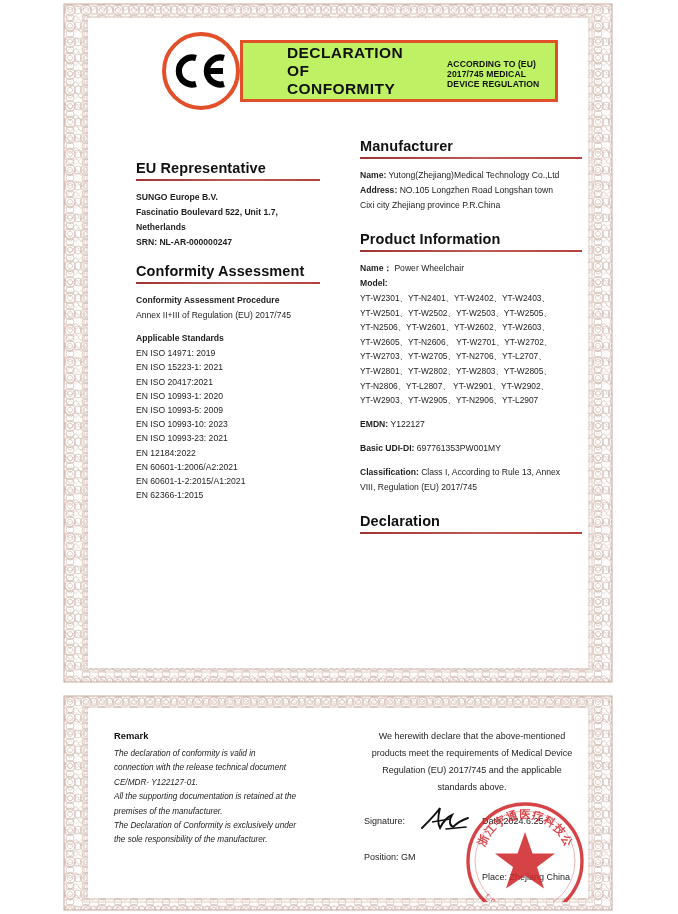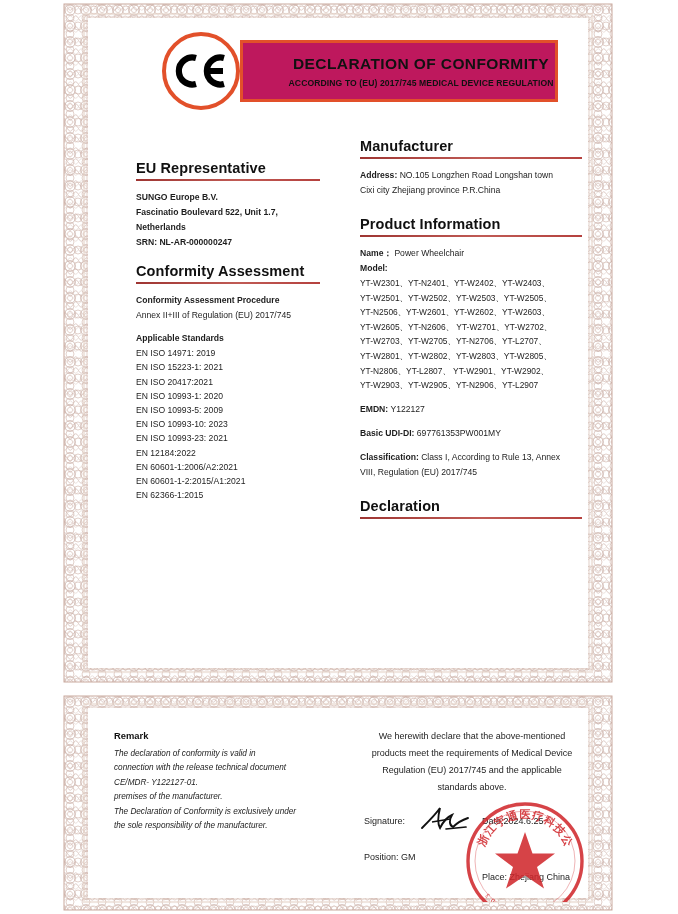--- a/index.html
+++ b/index.html
@@ -68,23 +68,23 @@
     height: 78px;
   }
   .ce-box {
     position: absolute;
     left: 78px;
     top: 8px;
     width: 318px;
     height: 62px;
     border: 3px solid #e2502a;
     box-sizing: border-box;
-    background: #be185d;
+    background: #bef264;
     display: flex;
-    flex-direction: column;
+    flex-direction: row;
     align-items: center;
     justify-content: center;
   }
   .ce-title {
     font-size: 15.5px;
     font-weight: bold;
     letter-spacing: 0.4px;
     color: #111;
     margin-left: 44px;
   }
@@ -354,20 +354,24 @@
               <div class="plain-line">EN 62366-1:2015</div>
             </div>
           </div>
         </div>
 
         <div class="col-right">
 
           <div>
             <div class="sec-head">Manufacturer</div>
             <div class="sec-rule"></div>
+            <div class="kv">
+              <b>Name:</b>
+              <span>Yutong(Zhejiang)Medical Technology Co.,Ltd</span>
+            </div>
             <div class="kv just">
               <b>Address:</b>
               <span>NO.105  Longzhen  Road  Longshan  town</span>
             </div>
             <div class="kv">Cixi city Zhejiang province P.R.China</div>
           </div>
 
           <div class="gap-lg"></div>
 
           <div>
@@ -430,20 +434,21 @@
     </svg>
 
     <div class="panel-inner">
       <div class="footer-cols">
 
         <div class="foot-left">
           <div class="remark-head">Remark</div>
           <div class="ital j">The   declaration   of   conformity   is   valid   in</div>
           <div class="ital j">connection  with  the  release  technical  document</div>
           <div class="ital">CE/MDR- Y122127-01.</div>
+          <div class="ital">All the supporting documentation is retained at the</div>
           <div class="ital">premises of the manufacturer.</div>
           <div class="ital">The Declaration of Conformity is exclusively under</div>
           <div class="ital">the sole responsibility of the manufacturer.</div>
         </div>
 
         <div class="foot-right">
           <div class="decl-line">We herewith declare that the above-mentioned</div>
           <div class="decl-line">products meet the requirements of Medical Device</div>
           <div class="decl-line">Regulation (EU) 2017/745 and the applicable</div>
           <div class="decl-line">standards above.</div>

